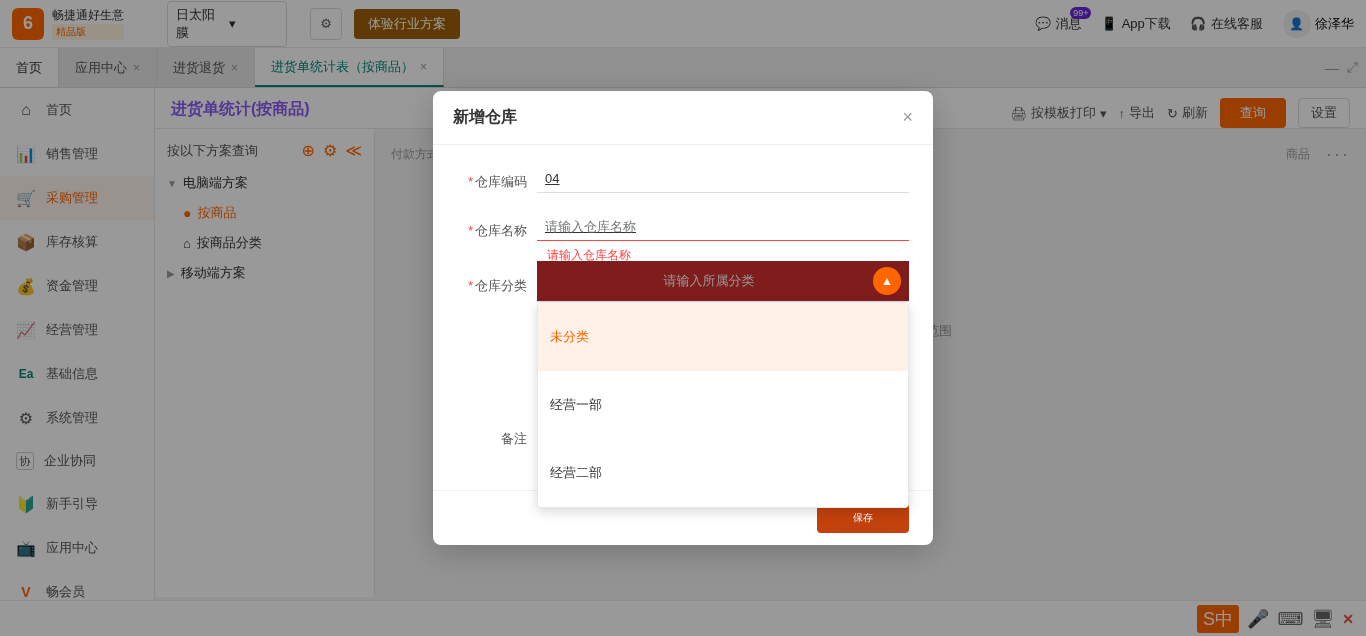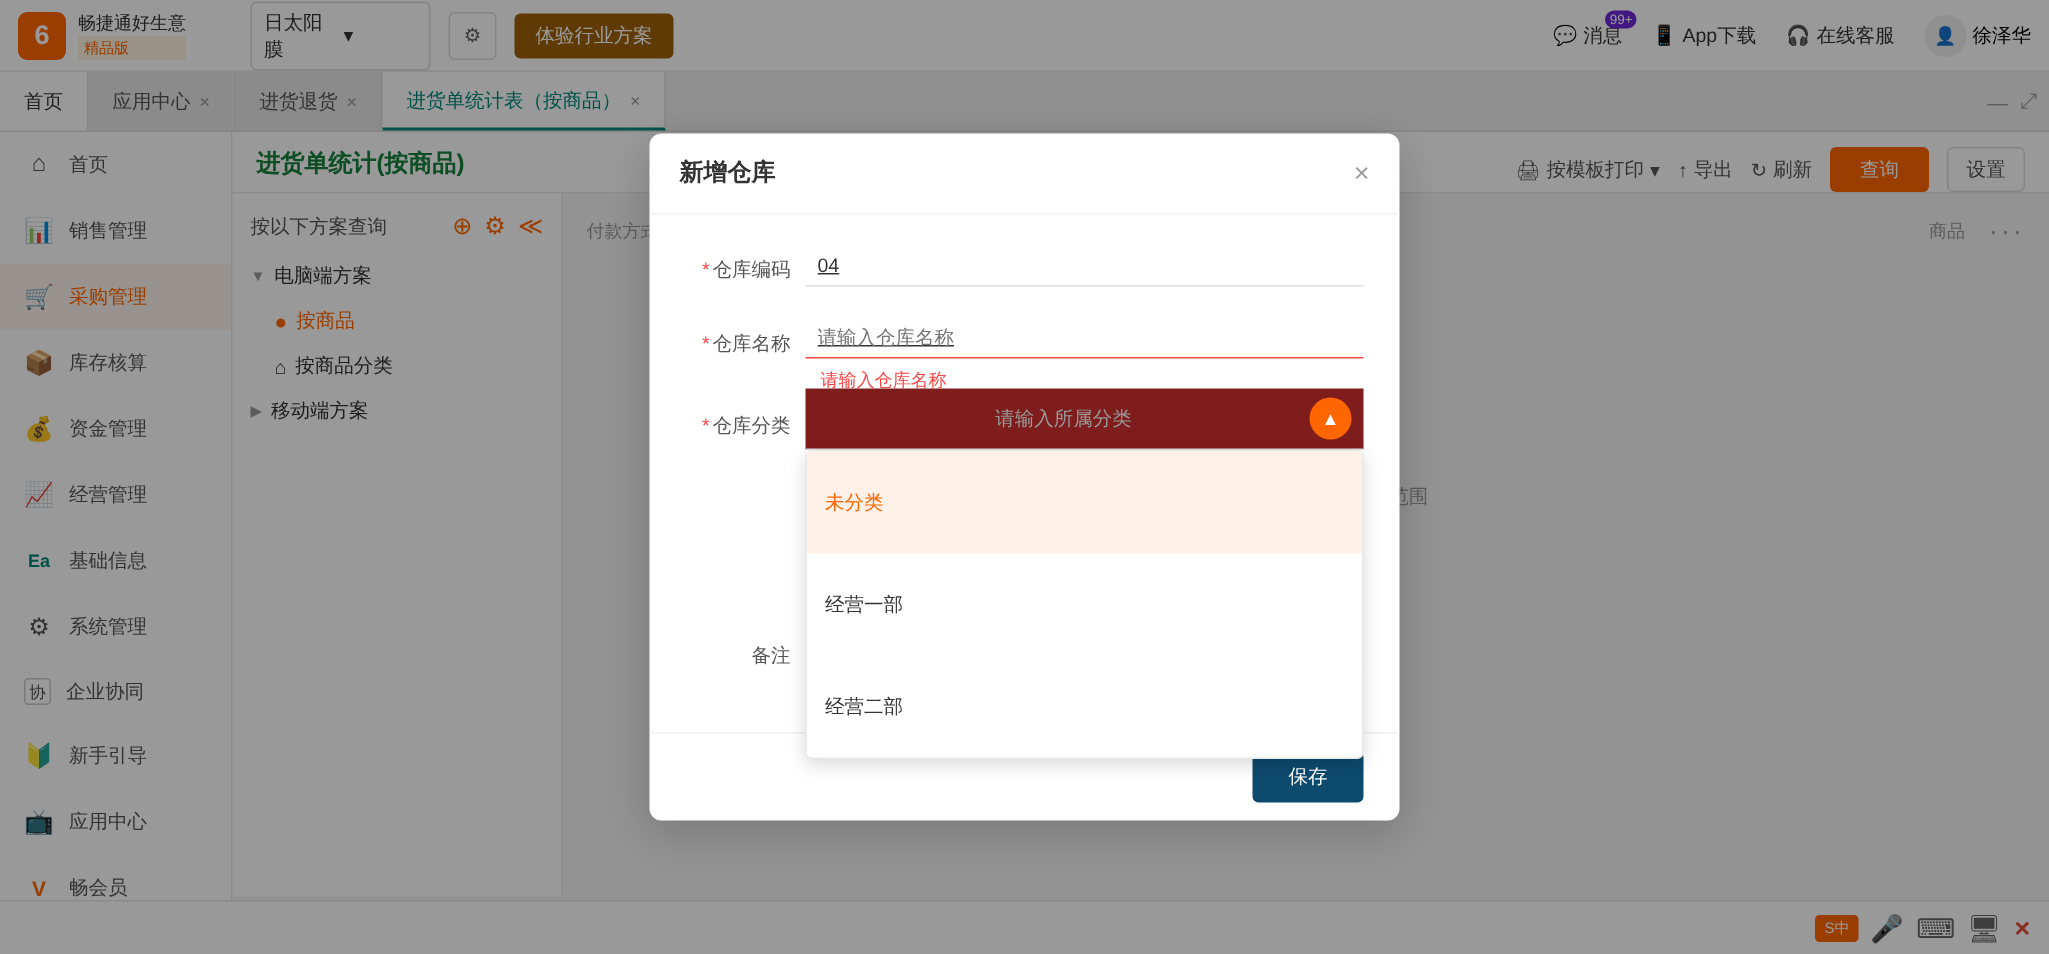--- a/index.html
+++ b/index.html
@@ -35,21 +35,21 @@
       font-weight: bold;
       margin-right: 8px;
     }
     .logo-badge { font-size: 10px; color: #ff6600; background: #fff3e0; padding: 1px 4px; border-radius: 2px; }
     .header-store {
       display: flex;
       align-items: center;
       border: 1px solid #ddd;
       border-radius: 4px;
       padding: 4px 8px;
-      margin-right: 12px;
+      margin-right: 23px;
       min-width: 120px;
       cursor: pointer;
     }
     .header-store span { flex: 1; color: #333; }
     .dropdown-arrow { color: #999; margin-left: 4px; }
     .gear-btn {
       width: 32px; height: 32px;
       border: 1px solid #ddd;
       border-radius: 4px;
       display: flex; align-items: center; justify-content: center;
@@ -165,21 +165,21 @@
     
     .content-area {
       flex: 1;
       background: #f5f5f5;
       overflow: hidden;
       position: relative;
     }
     .page-title {
       font-size: 16px;
       font-weight: bold;
-      color: #15803d;
+      color: #8b5cf6;
       margin-bottom: 8px;
     }
     .toolbar-btn {
       display: flex; align-items: center; gap: 4px;
       cursor: pointer;
       color: #555;
       font-size: 13px;
     }
     .toolbar-btn-primary {
       background: #ff6600;
@@ -354,27 +354,27 @@
     .dropdown-option.selected { background: #fff0e8; color: #ff6600; }
 
     .modal-footer {
       display: flex;
       justify-content: flex-end;
       padding: 12px 24px;
       border-top: 1px solid #f0f0f0;
       gap: 10px;
     }
     .btn-save {
-      background: #0c4a6e;
+      background: #c2410c;
       color: #fff;
       border: none;
       border-radius: 4px;
-      padding: 8px 24px;
-      cursor: pointer;
-      font-size: 13px;
+      padding: 8px 36px;
+      cursor: pointer;
+      font-size: 10px;
     }
 
     
     .footer-bar {
       position: fixed;
       bottom: 0;
       left: 0;
       right: 0;
       height: 36px;
       background: #fff;
@@ -664,19 +664,19 @@
       </div>
     </div>
     <div class="modal-footer">
       <button class="btn-save">保存</button>
     </div>
   </div>
 </div>
 
 <div class="footer-bar">
   <div style="display:flex;align-items:center;gap:8px;">
-    <span style="background:#ff6600;color:#fff;padding:2px 6px;border-radius:3px;font-size:10px;">S中</span>
+    <span style="background:#ff6600;color:#fff;padding:2px 6px;border-radius:3px;font-size:18px;">S中</span>
     <span style="font-size:18px;color:#666;cursor:pointer;">🎤</span>
     <span style="font-size:18px;color:#666;cursor:pointer;">⌨</span>
     <span style="font-size:18px;color:#666;cursor:pointer;">🖥</span>
     <span style="font-size:14px;font-weight:bold;color:#e74c3c;cursor:pointer;">✕</span>
   </div>
 </div>
 
 </body></html>

